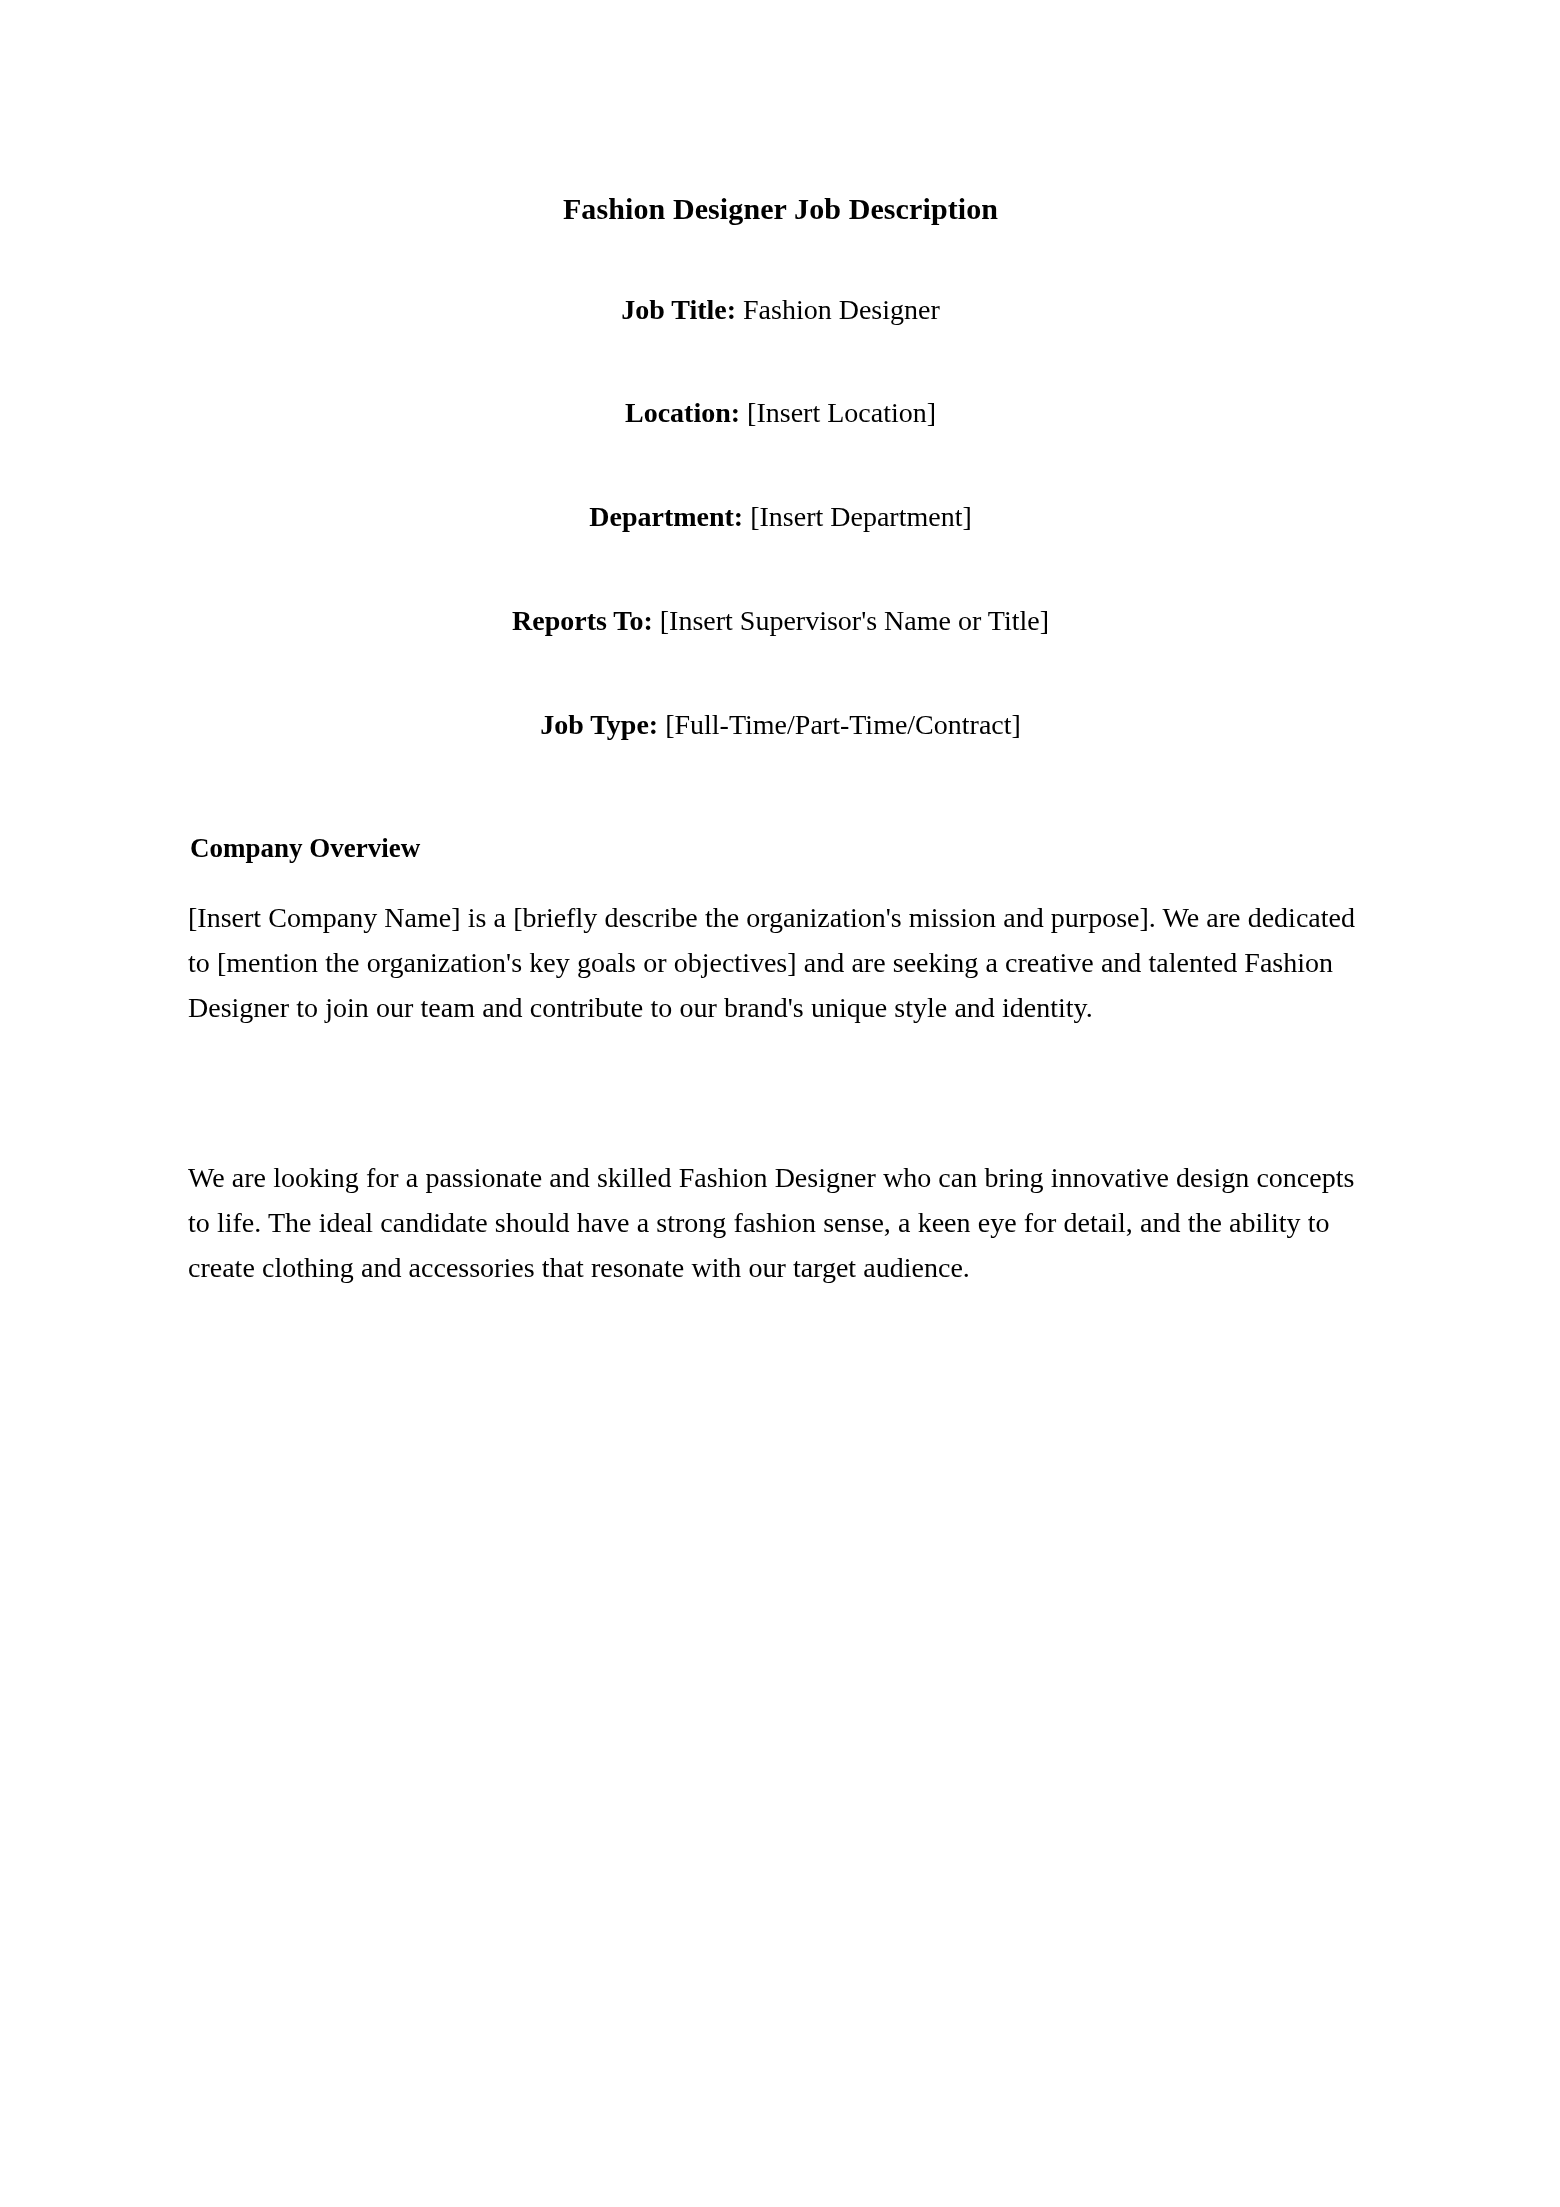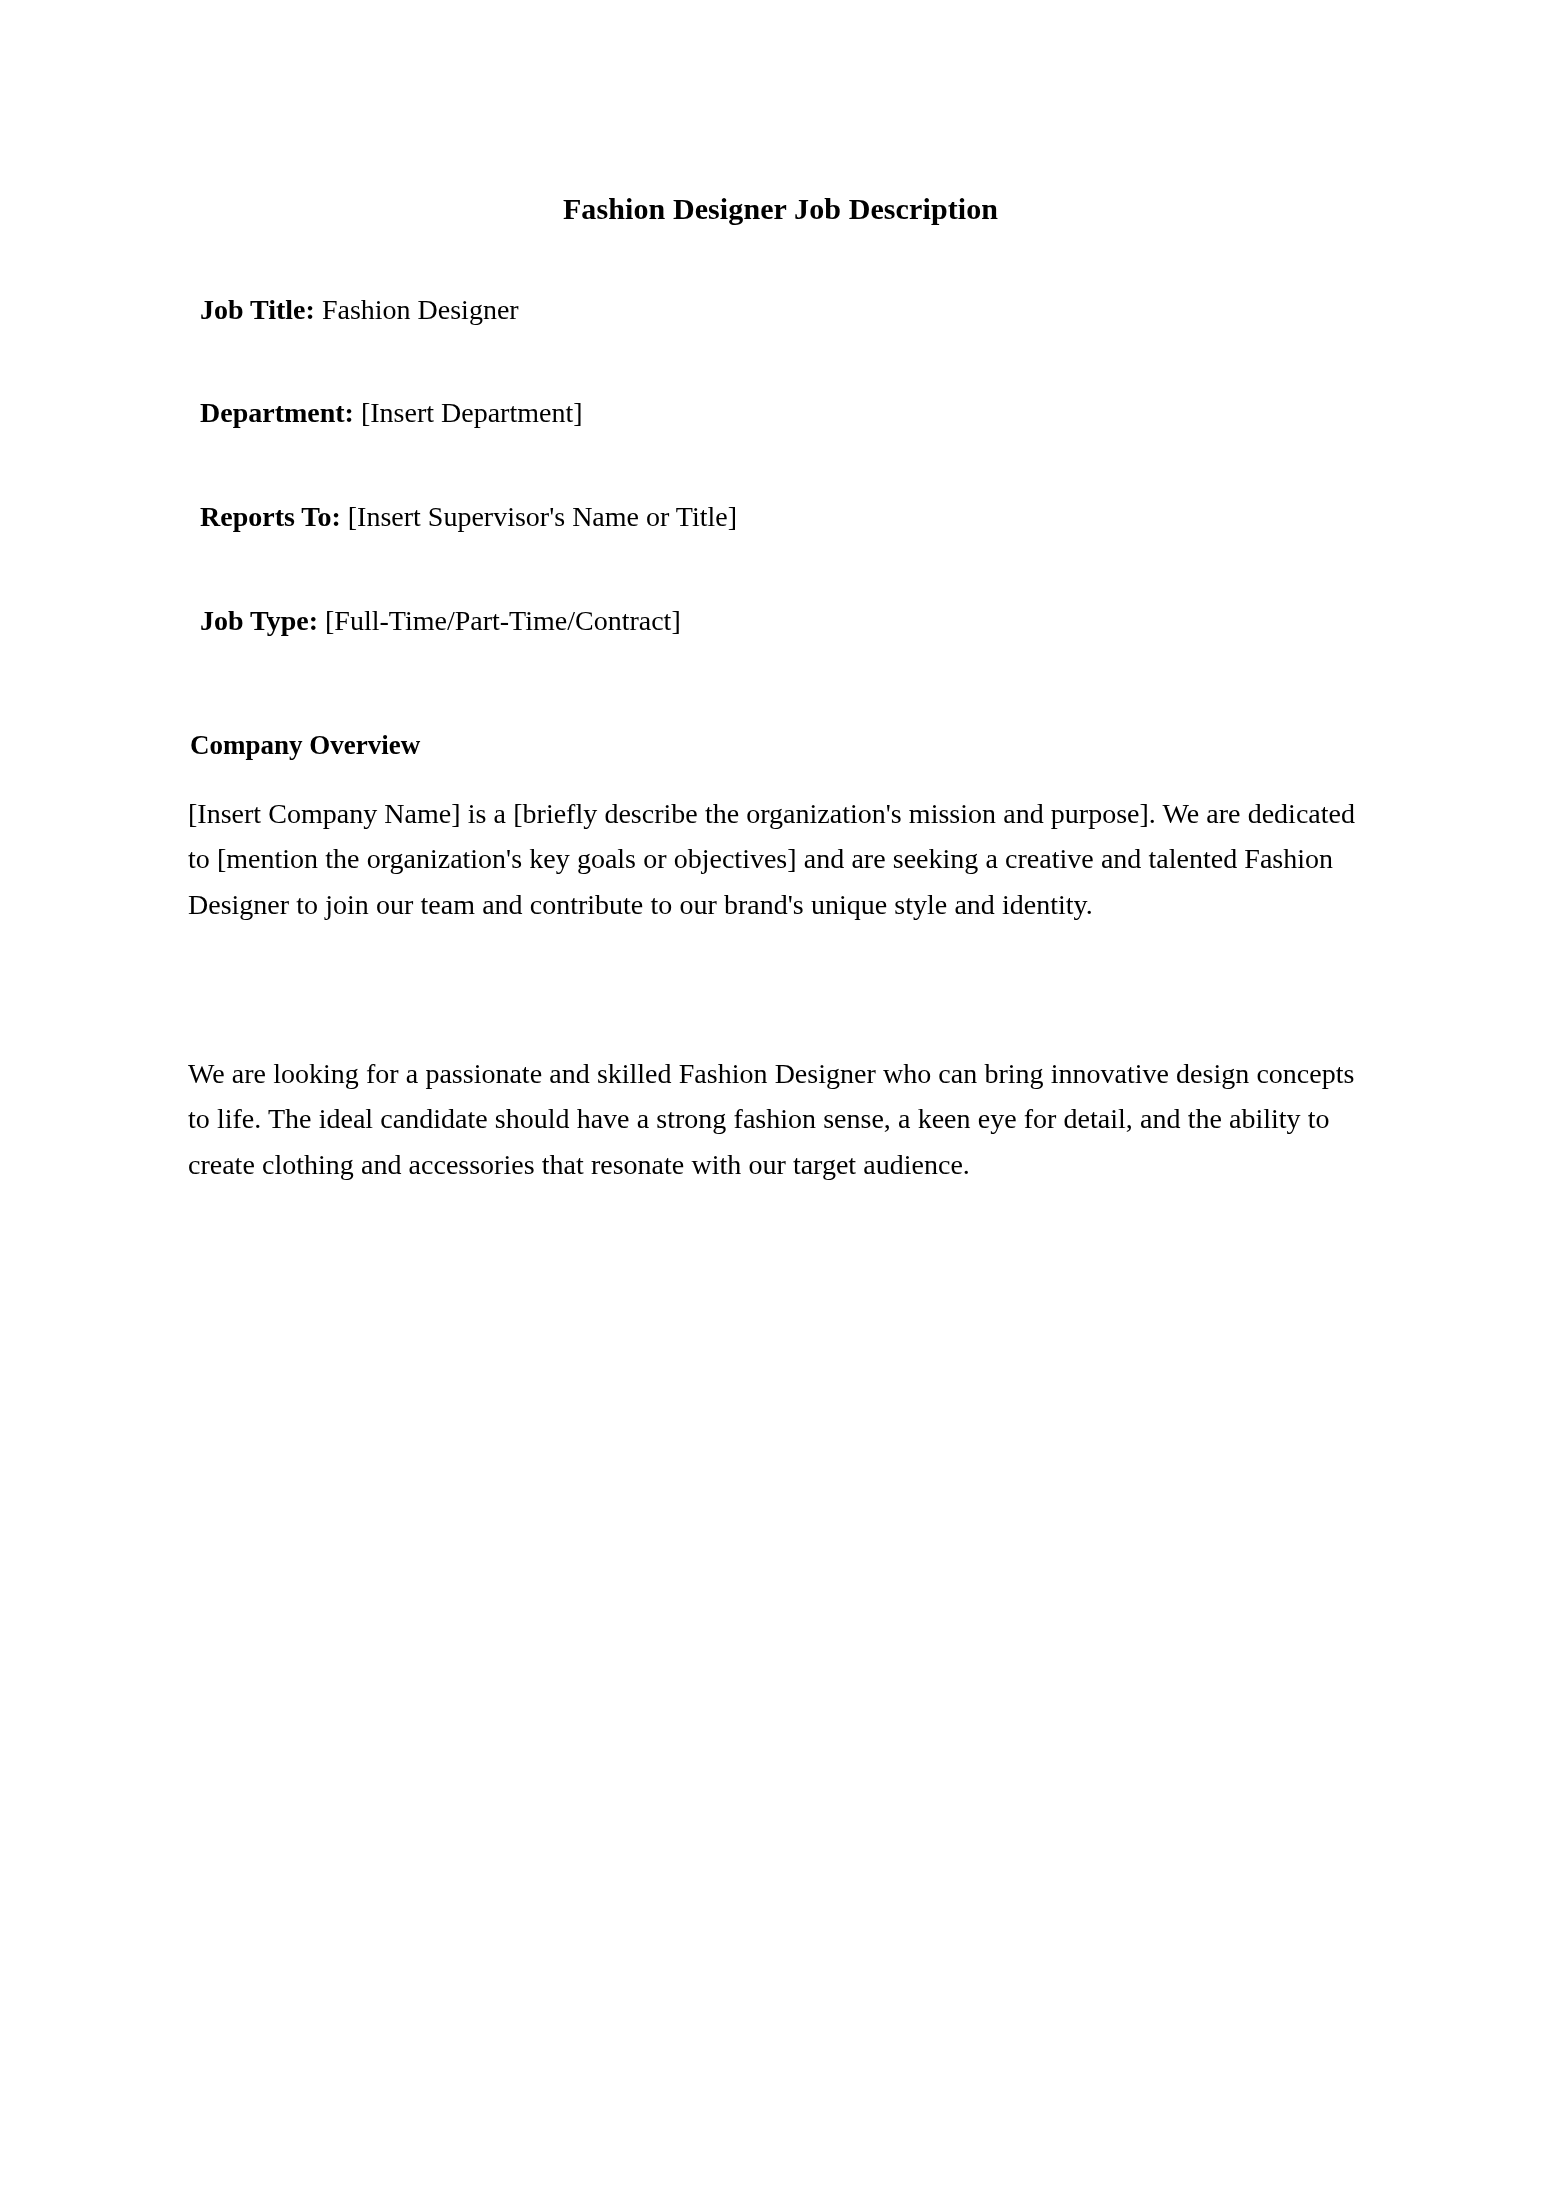--- a/index.html
+++ b/index.html
@@ -41,20 +41,21 @@
     padding-top: 190px;
     letter-spacing: 0.1px;
     line-height: 1.25;
   }
 
   
   .field-list {
     margin: 12px;
     padding: 0;
     list-style: none;
+    text-align: center;
   }
 
   .field-row {
     font-size: 28px;
     line-height: 1.35;
     margin-top: 66px;
   }
 
   .field-row:first-child {
     margin-top: 63px;
@@ -120,20 +121,24 @@
 
     <h1 class="doc-title">Fashion Designer Job Description</h1>
 
     <ul class="field-list">
 
       <li class="field-row">
         <span class="field-label">Job Title:</span>
         <span class="field-value">Fashion Designer</span>
       </li>
 
+      <li class="field-row">
+        <span class="field-label">Location:</span>
+        <span class="field-value">[Insert Location]</span>
+      </li>
 
       <li class="field-row">
         <span class="field-label">Department:</span>
         <span class="field-value">[Insert Department]</span>
       </li>
 
       <li class="field-row">
         <span class="field-label">Reports To:</span>
         <span class="field-value">[Insert Supervisor's Name or Title]</span>
       </li>

